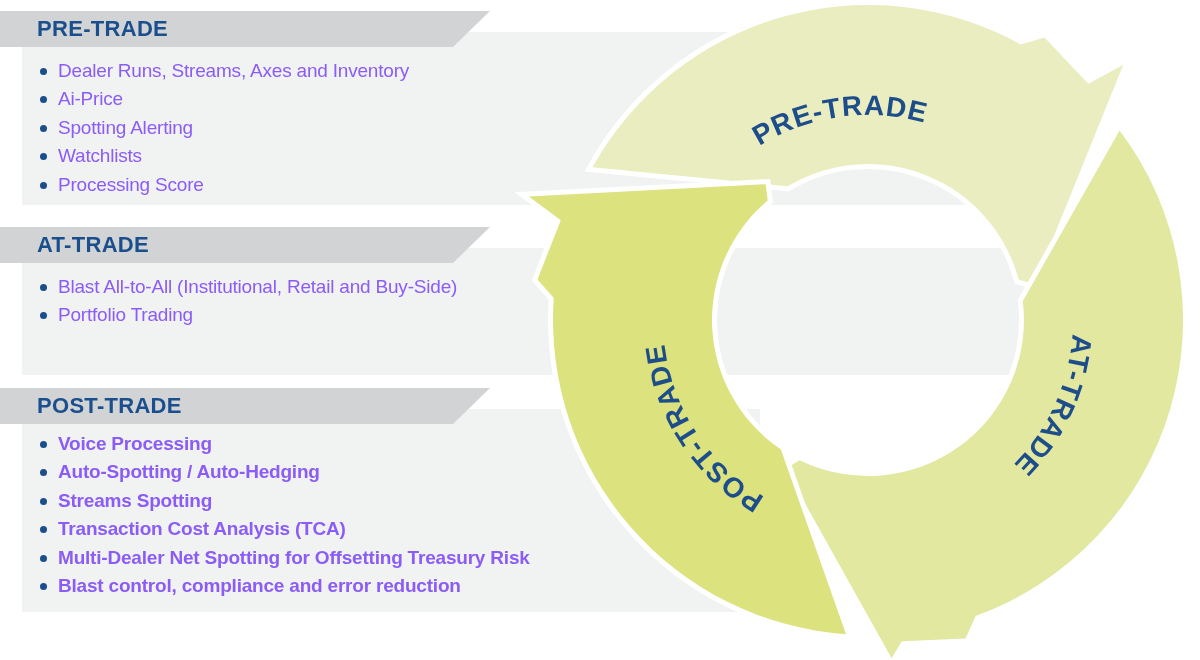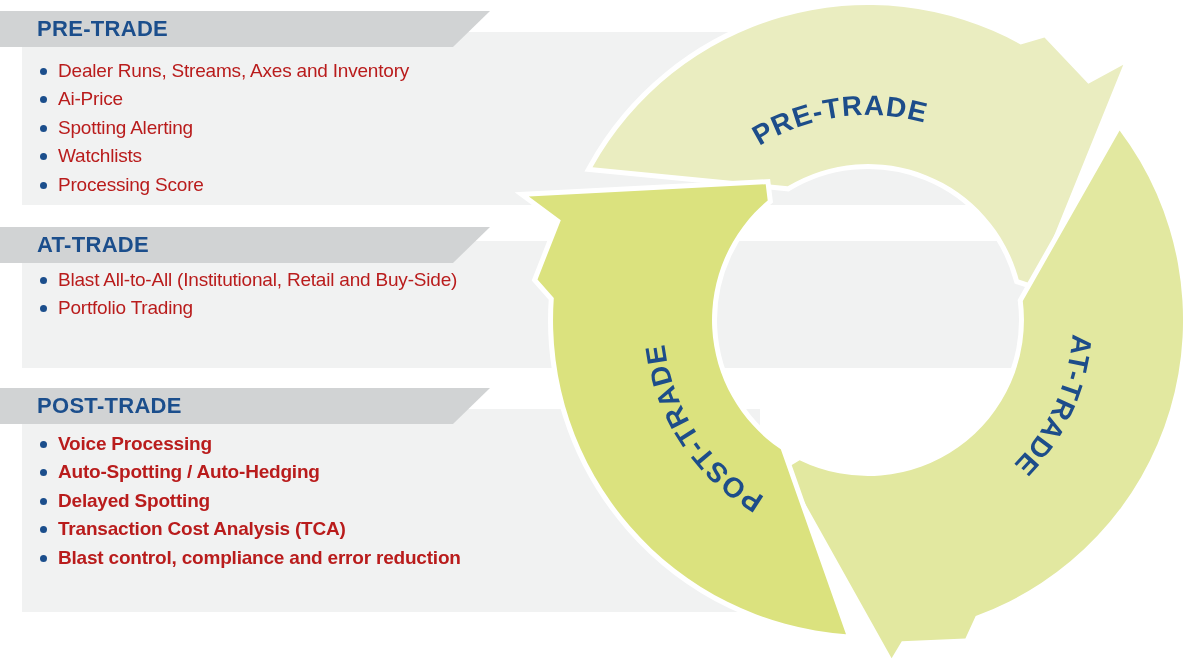--- a/index.html
+++ b/index.html
@@ -5,21 +5,21 @@
   html,body{margin:0;padding:0;}
   body{
     width:1200px;height:660px;position:relative;overflow:hidden;
     background:#ffffff;
     font-family:"Liberation Sans", sans-serif;
   }
   .panel{
     position:absolute;left:22px;background:#f1f2f2;
   }
   #panel-pre{top:32px;width:983px;height:173px;}
-  #panel-at{top:241px;width:1138px;height:127px;}
+  #panel-at{top:248px;width:1138px;height:127px;}
   #panel-post{top:409px;width:738px;height:203px;font-weight:bold;}
   .banner{
     position:absolute;left:0;width:490px;height:36px;background:#d1d3d4;
     clip-path:polygon(0 0,490px 0,453px 100%,0 100%);
     z-index:3;
   }
   #banner-pre{top:11px;}
   #banner-at{top:227px;}
   #banner-post{top:388px;}
   .banner .hdr{
@@ -27,21 +27,21 @@
     font-size:22px;font-weight:bold;color:#1b4e8c;letter-spacing:.3px;
   }
   ul.bullets{
     list-style:none;margin:0;padding:0;position:absolute;left:0;top:0;width:100%;
   }
   #panel-pre ul.bullets{padding-top:25px;}
   #panel-at ul.bullets{padding-top:25px;}
   #panel-post ul.bullets{padding-top:21px;}
   ul.bullets li{
     position:relative;line-height:28.4px;padding-left:36px;
-    font-size:19px;letter-spacing:-0.2px;color:#b91c1c;white-space:nowrap;
+    font-size:19px;letter-spacing:-0.2px;color:#8b5cf6;white-space:nowrap;
   }
   .dot{
     display:inline-block;width:7px;height:7px;border-radius:50%;
     background:#1b4e8c;position:absolute;left:18px;top:11px;
   }
   #cycle{
     position:absolute;left:0;top:0;width:1200px;height:660px;z-index:2;
   }
   #cycle path.arrow{
     stroke:#ffffff;stroke-width:10;stroke-linejoin:miter;paint-order:stroke;
@@ -74,22 +74,23 @@
   </ul>
 </div>
 <div class="banner" id="banner-at">
   <span class="hdr">AT-TRADE</span>
 </div>
 
 <div class="panel" id="panel-post">
   <ul class="bullets">
     <li><span class="dot"></span><span>Voice Processing</span></li>
     <li><span class="dot"></span><span>Auto-Spotting / Auto-Hedging</span></li>
-    <li><span class="dot"></span><span>Delayed Spotting</span></li>
+    <li><span class="dot"></span><span>Streams Spotting</span></li>
     <li><span class="dot"></span><span>Transaction Cost Analysis (TCA)</span></li>
+    <li><span class="dot"></span><span>Multi-Dealer Net Spotting for Offsetting Treasury Risk</span></li>
     <li><span class="dot"></span><span>Blast control, compliance and error reduction</span></li>
   </ul>
 </div>
 <div class="banner" id="banner-post">
   <span class="hdr">POST-TRADE</span>
 </div>
 
 <svg id="cycle" viewBox="0 0 1200 660" aria-hidden="true">
   <path id="labelCircle" fill="none" stroke="none" d="M 868 525 A 205 205 0 1 1 868 115 A 205 205 0 1 1 868 525"></path>
   <path class="arrow" id="arr-pre" d="M592.5 167.3 A315 315 0 0 1 1020.7 44.5 L1044.5 37.6 L1088.3 83.8 L1123.3 64.7 L1034.3 284.7 L1018.7 279.6 A156 156 0 0 0 787.7 186.3 Z" fill="#eaedc0"></path>

